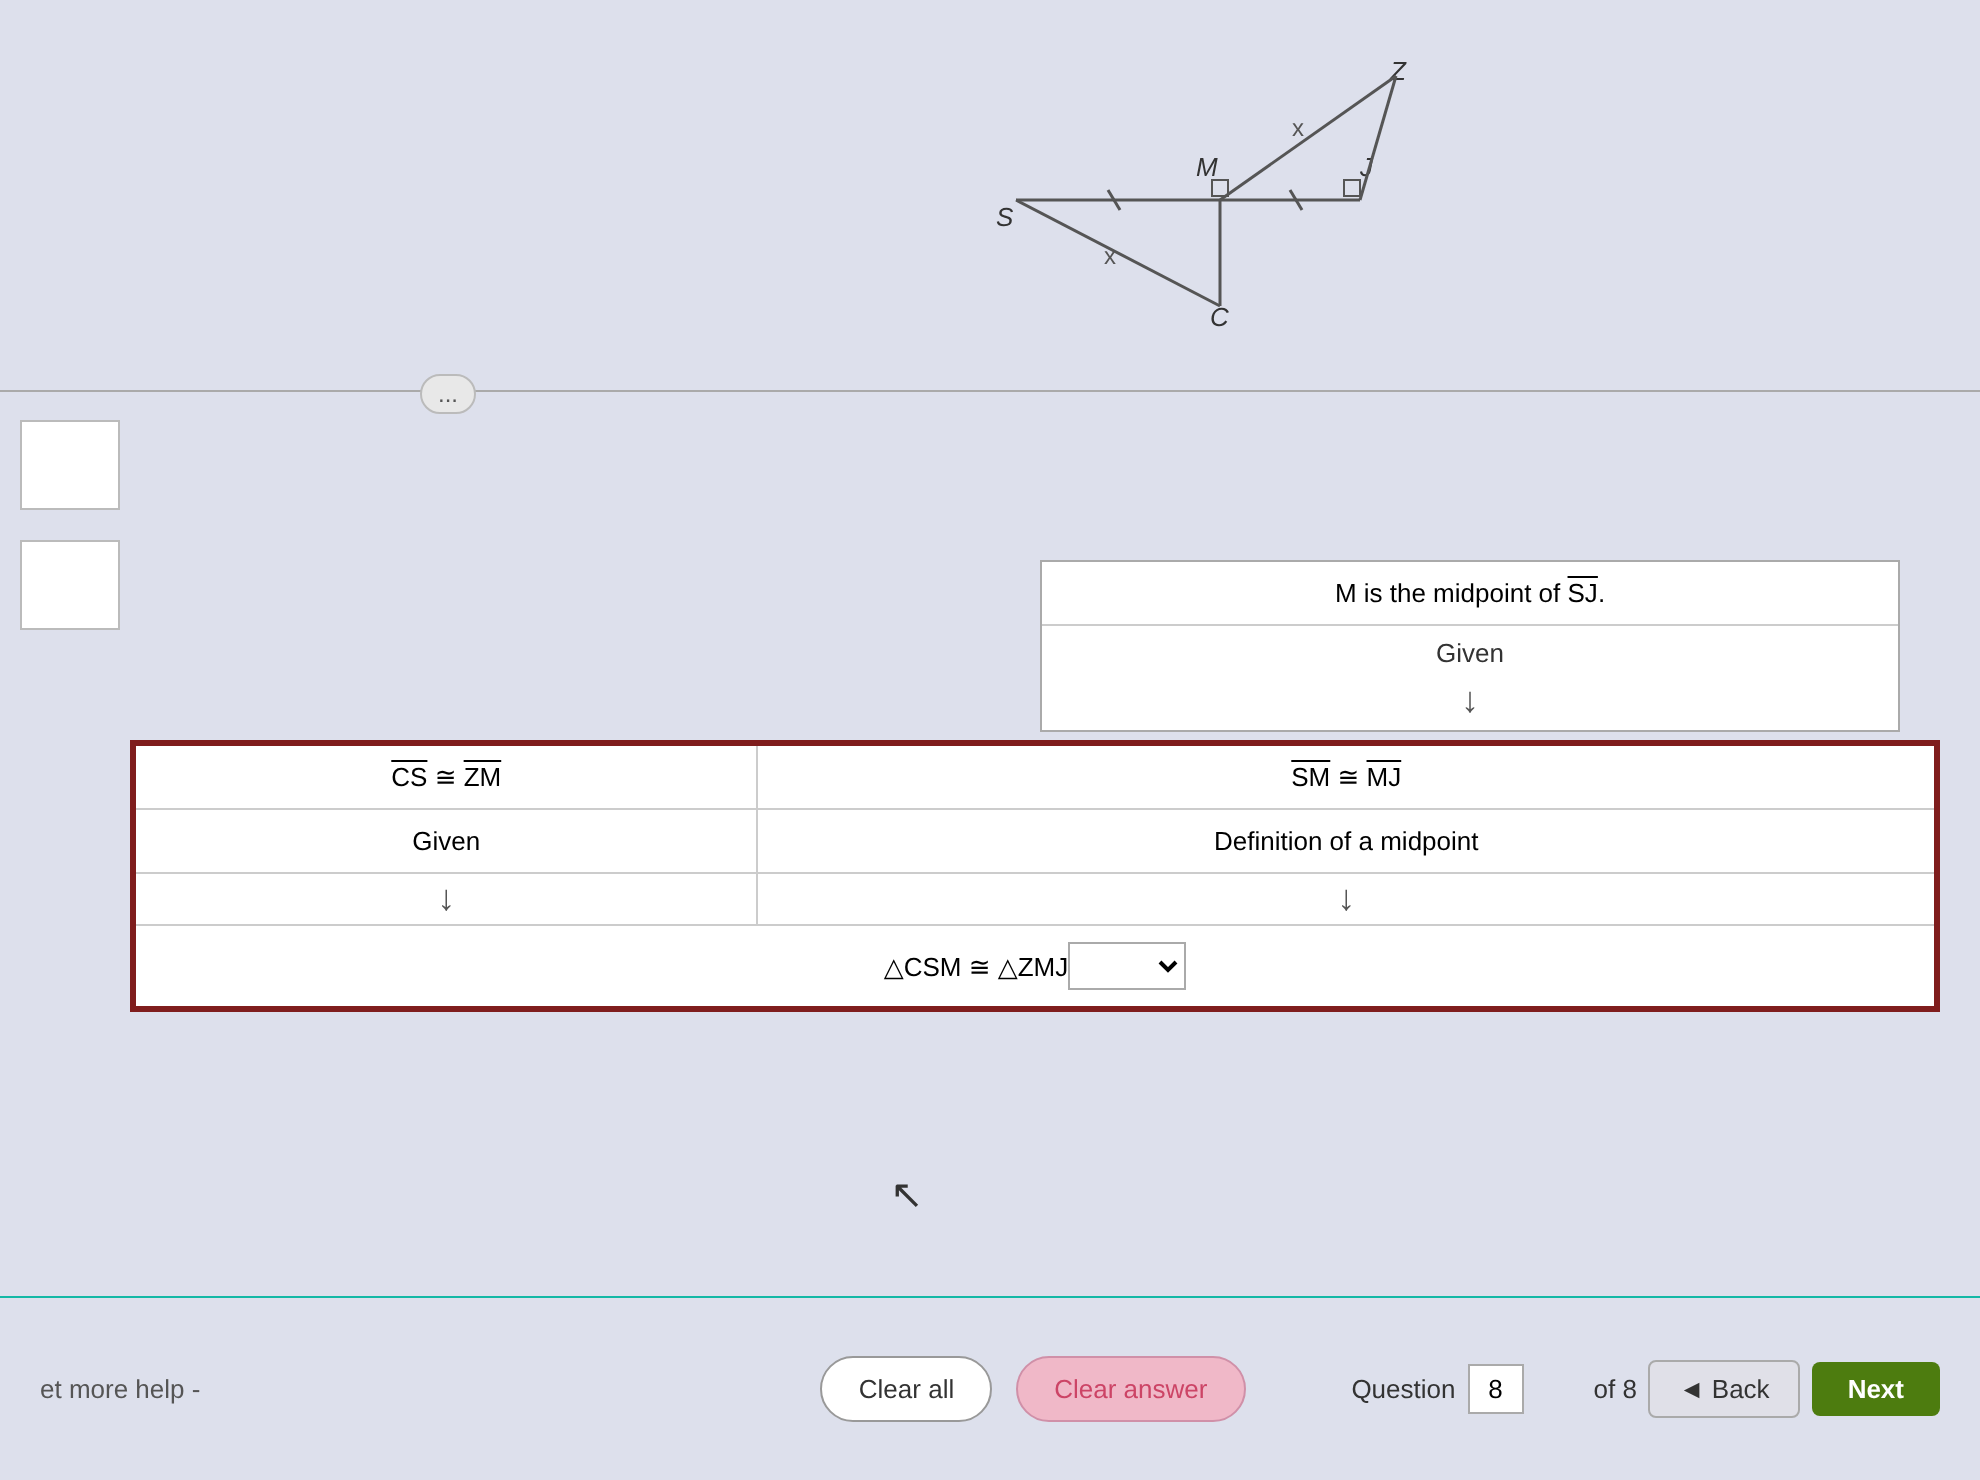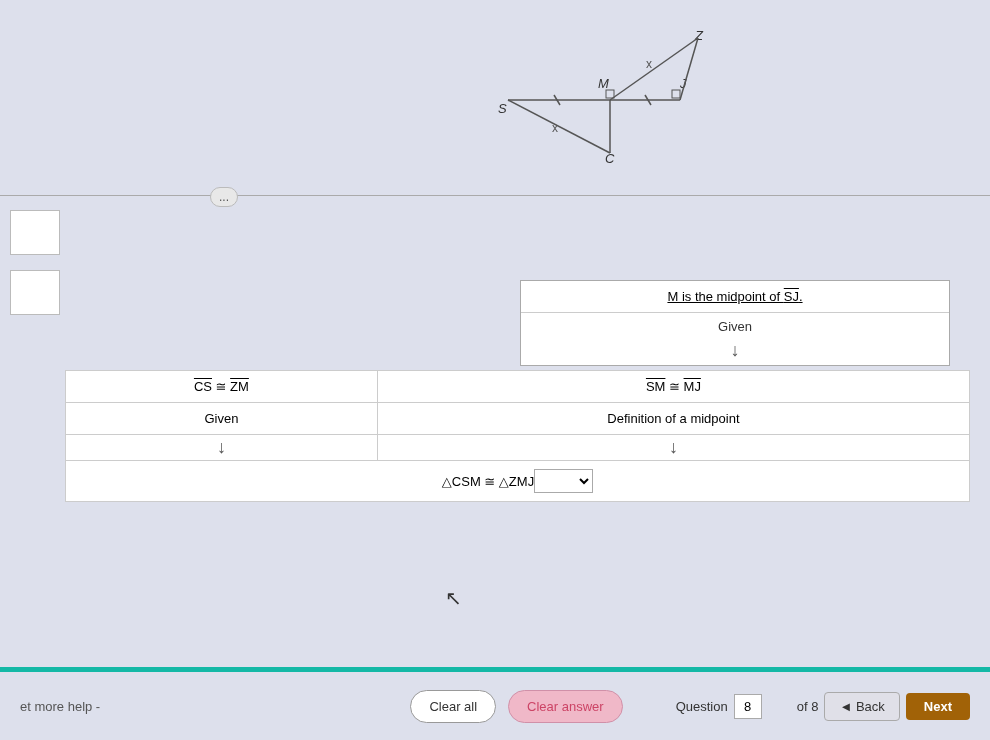--- a/index.html
+++ b/index.html
@@ -78,26 +78,26 @@
       background: white;
       border: 1px solid #bbb;
     }
 
     
     .footer {
       position: absolute;
       bottom: 0;
       left: 0;
       right: 0;
-      height: 73px;
+      height: 92px;
       background: #dde0ec;
       display: flex;
       align-items: center;
       padding: 0 20px;
-      border-top: 5px solid #14b8a6;
+      border-top: 1px solid #14b8a6;
     }
 
     .get-help-link {
       color: #555;
       font-size: 13px;
       text-decoration: none;
       cursor: pointer;
     }
 
     .footer-right {
@@ -153,41 +153,41 @@
       background: #e0e0e8;
       border: 1px solid #aaa;
       border-radius: 4px;
       padding: 6px 14px;
       font-size: 13px;
       cursor: pointer;
       color: #333;
     }
 
     .next-btn {
-      background: #a16207;
+      background: #4d7c0f;
       border: none;
       border-radius: 4px;
       padding: 6px 18px;
       font-size: 13px;
       cursor: pointer;
       color: white;
       font-weight: bold;
     }
 
     
     .proof-container {
       position: absolute;
       top: 275px;
       left: 65px;
       right: 20px;
     }
 
     .proof-main-table {
       width: 100%;
-      border: 1px solid #7f1d1d;
+      border: 3px solid #7f1d1d;
       border-collapse: collapse;
       background: white;
     }
 
     .proof-main-table td {
       border: 1px solid #ccc;
       padding: 8px 15px;
       font-size: 13px;
       text-align: center;
     }
@@ -199,21 +199,20 @@
       width: 420px;
       border: 1px solid #aaa;
       background: white;
     }
 
     .given-box-statement {
       padding: 8px 15px;
       text-align: center;
       font-size: 13px;
       border-bottom: 1px solid #ccc;
-      text-decoration: underline;
     }
 
     .given-box-label {
       padding: 6px 15px;
       text-align: center;
       font-size: 13px;
       color: #333;
     }
 
     .overline {

